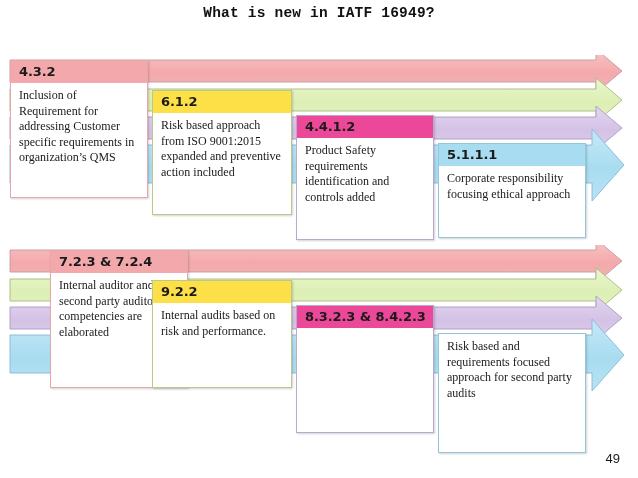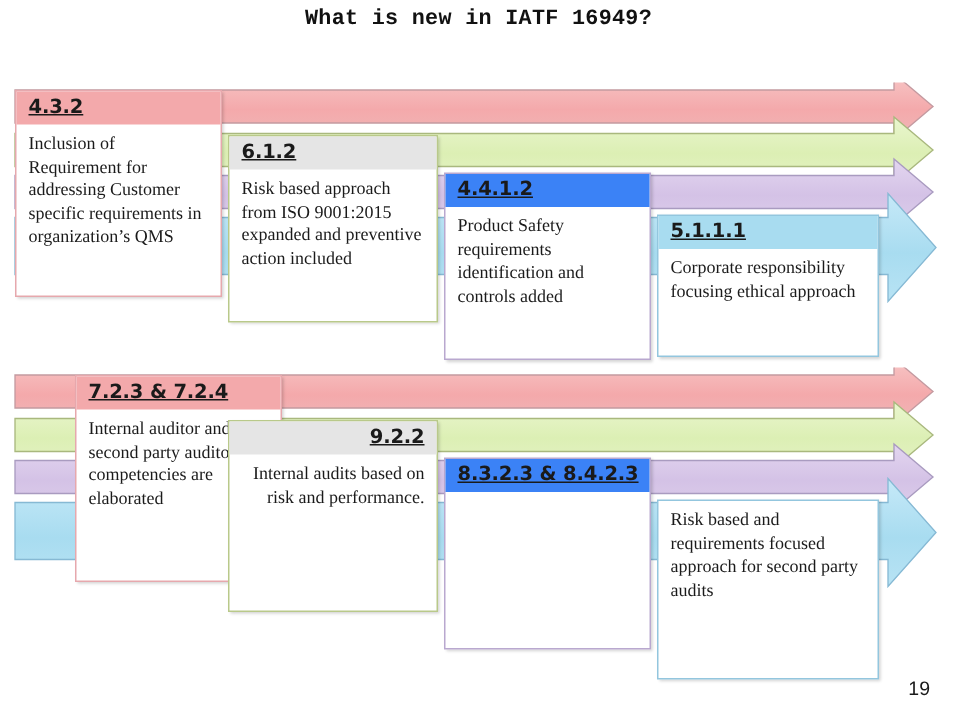--- a/index.html
+++ b/index.html
@@ -65,52 +65,51 @@
   }
   .callout .cap {
     box-sizing: border-box;
     padding: 3px 8px 4px 8px;
     font-family: "DejaVu Sans", sans-serif;
     font-size: 13px;
     font-weight: bold;
     color: #1a1a1a;
     letter-spacing: -0.1px;
     white-space: nowrap;
-    text-decoration: underline;
   }
   .callout .body {
     box-sizing: border-box;
     padding: 5px 8px 6px 8px;
     font-family: Liberation Serif, serif;
     font-size: 12px;
     line-height: 15.5px;
     color: #1a1a1a;
   }
 
   
   .c-pink   { border: 1px solid #e6a8ad; }
   .c-pink   .cap  { background: #f3a9ab; }
   .c-green  { border: 1px solid #b9c98a; }
-  .c-green  .cap  { background: #e5e5e5; }
+  .c-green  .cap  { background: #fde047; }
   .c-purple { border: 1px solid #b9a8cf; }
-  .c-purple .cap  { background: #3b82f6; }
+  .c-purple .cap  { background: #ec4899; }
   .c-cyan   { border: 1px solid #93c6de; }
   .c-cyan   .cap  { background: #a8dcf0; }
 
   
   .b1 { left: 10px;  top: 5px;   width: 138px; height: 138px; }
   .b2 { left: 152px; top: 35px;  width: 140px; height: 125px; }
   .b3 { left: 296px; top: 60px;  width: 138px; height: 125px; }
   .b4 { left: 438px; top: 88px;  width: 148px; height: 95px;  }
 
   
   .row-2 .b3 { height: 128px; }
   .row-2 .b4 { height: 120px; }
   .row-2 .b1 { height: 138px; margin-left: 40px; }
-  .row-2 .b2 { height: 128px; text-align: right; }
+  .row-2 .b2 { height: 108px; }
 
   
   .page-number {
     position: absolute;
     right: 18px;
     bottom: 12px;
     font-family: "Liberation Sans", sans-serif;
     font-size: 13px;
     color: #1a1a1a;
   }
@@ -223,13 +222,13 @@
       <div class="cap">8.3.2.3 &amp; 8.4.2.3</div>
     </div>
 
     <div class="callout c-cyan b4">
       <div class="body">Risk based and requirements focused approach for second party audits</div>
     </div>
   </div>
 
 </div>
 
-<div class="page-number">19</div>
+<div class="page-number">49</div>
 
 </body></html>

